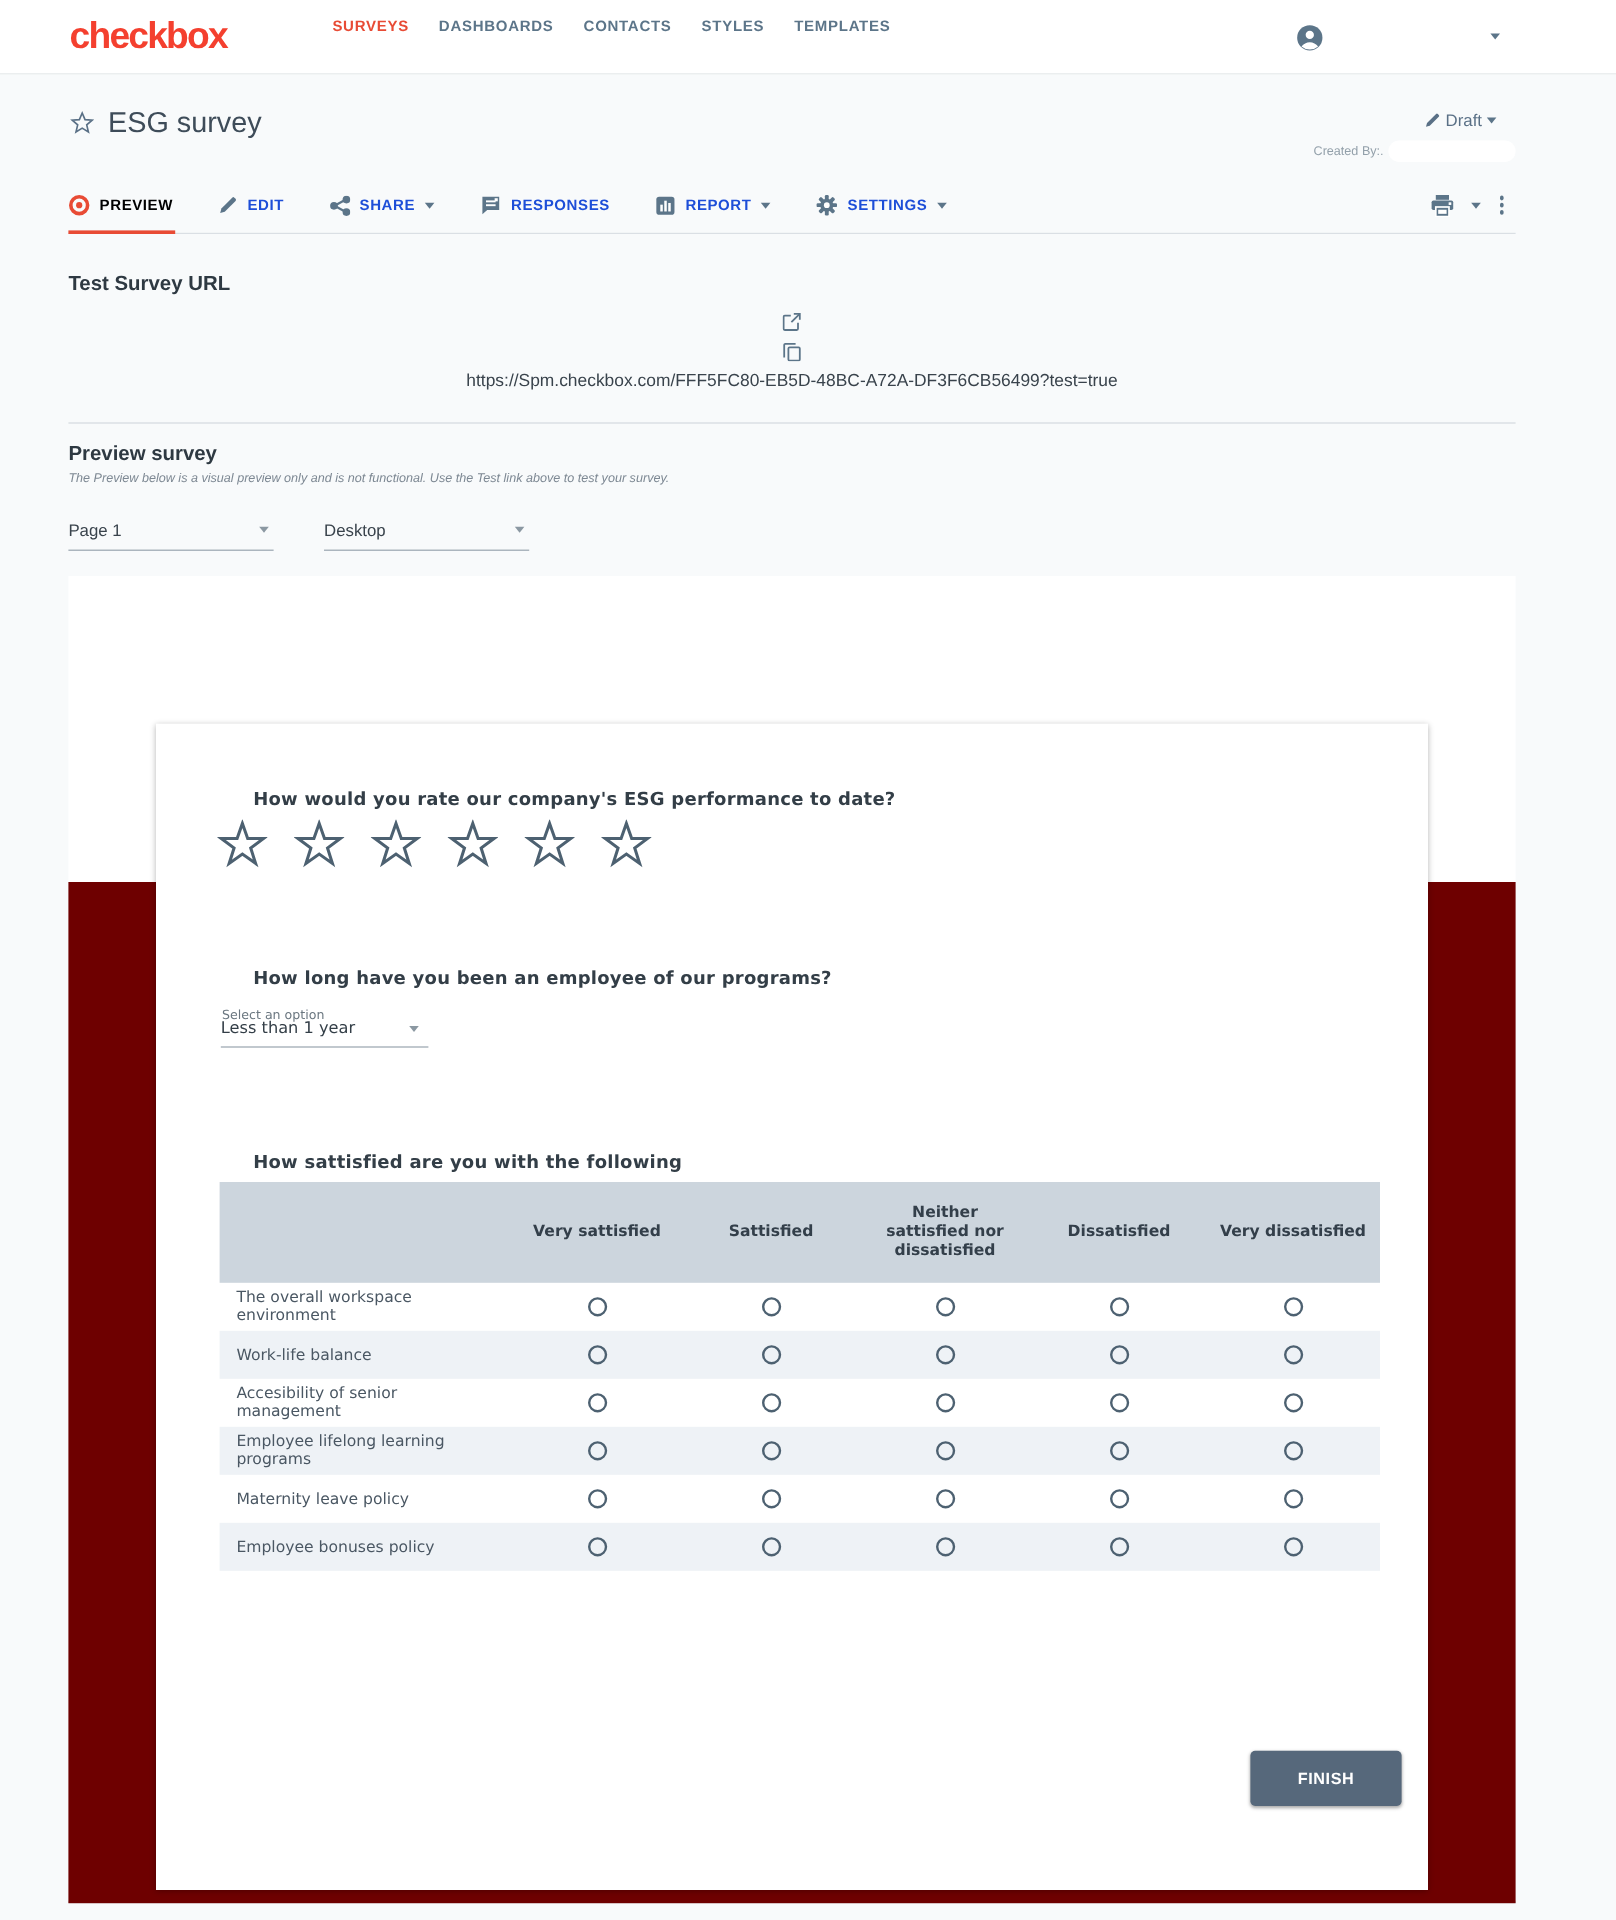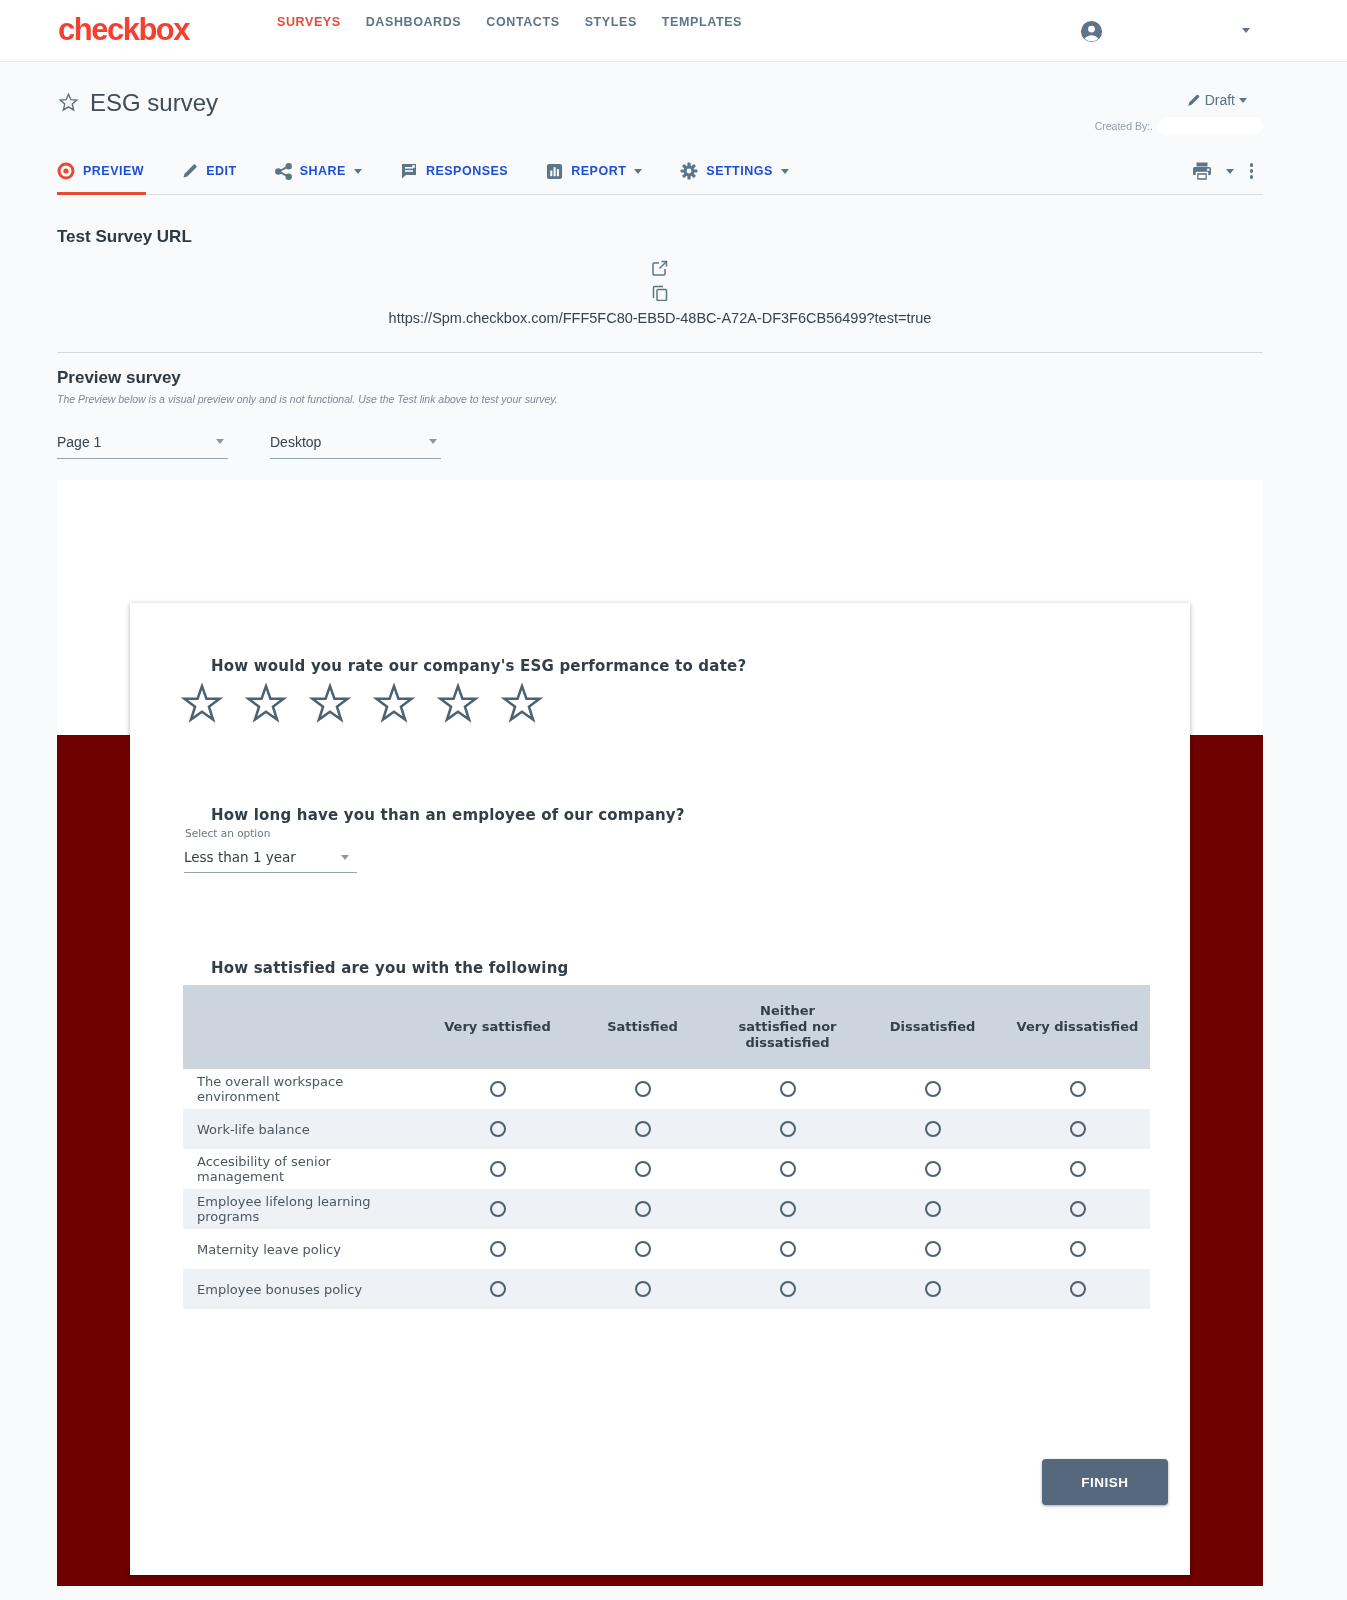--- a/index.html
+++ b/index.html
@@ -46,21 +46,21 @@
   .created-row { position:absolute; right:0; top:55px; display:flex; align-items:center; gap:4px;
                  font-size:10.5px; color:#93a0aa; }
   .redacted-pill { width:106px; height:18px; background:#fff; border-radius:9px; }
   
   .tabs-row {
     margin-top:14px; height:47px; border-bottom:1px solid #dadfe4;
     display:flex; align-items:center; gap:38px; position:relative;
   }
   .tab { display:flex; align-items:center; gap:8px; font-size:12.5px; font-weight:700;
          letter-spacing:.5px; color:#1d4ed8; cursor:pointer; position:relative; height:100%; }
-  .tab.active { color:#1d4ed8; }
+  .tab.active { color:#000000; }
   .tab.active::after {
     content:""; position:absolute; left:0; right:-2px; bottom:-1px; height:3px; background:#e84b35;
   }
   .tabs-right { position:absolute; right:8px; top:0; height:100%; display:flex; align-items:center; gap:14px; }
   .kebab { display:flex; flex-direction:column; gap:2.5px; cursor:pointer; padding:2px; }
   .kebab i { width:3.5px; height:3.5px; border-radius:50%; background:#5c7589; }
   
   .test-url-section { margin-top:32px; }
   .section-heading { font-size:17px; font-weight:700; color:#2e3942; }
   .url-row { margin-top:13px; display:flex; align-items:center; gap:9px;flex-direction:column; }
@@ -84,21 +84,21 @@
   .survey-card {
     position:absolute; left:73px; top:123px; width:1060px; height:972px;
     background:#fff; box-shadow:0 1px 5px rgba(0,0,0,.3);
     font-family:"DejaVu Sans", sans-serif;
   }
   .question { position:absolute; left:55px; font-size:15px; font-weight:700;
               color:#333e47; letter-spacing:.2px;margin-left:26px; }
   .q1 { top:54px; }
   .stars { position:absolute; left:51px; top:80px; display:flex; gap:22px; }
   .q2 { top:203px; }
-  .q2-hint { position:absolute; left:55px; top:224px; font-size:10.5px; color:#6b7780; }
+  .q2-hint { position:absolute; left:55px; top:237px; font-size:10.5px; color:#6b7780; }
   .q2-select {
     position:absolute; left:54px; top:246px; width:173px;
     border-bottom:1px solid #98a5ae; padding-bottom:7px;
     font-size:13.5px; color:#333e47; cursor:pointer;
   }
   .q2-select .caret { position:absolute; right:8px; top:6px; border-top-color:#8b98a2; }
   .q3 { top:356px; }
   .matrix { position:absolute; left:53px; top:382px; width:967px; border-collapse:collapse; table-layout:fixed; }
   .matrix th, .matrix td { vertical-align:middle; }
   .matrix thead th {
@@ -304,21 +304,21 @@
               <path d="M20 3 l4.2 12 h12.6 l-10.2 7.6 3.9 12.2 L20 27.4 9.5 34.8 13.4 22.6 3.2 15 h12.6 z"></path>
             </svg>
           </span>
           <span>
             <svg width="42" height="42" viewBox="0 0 40 40" fill="none" stroke="#4d6171" stroke-width="2.4">
               <path d="M20 3 l4.2 12 h12.6 l-10.2 7.6 3.9 12.2 L20 27.4 9.5 34.8 13.4 22.6 3.2 15 h12.6 z"></path>
             </svg>
           </span>
         </div>
 
-      <div class="question q2">How long have you than an employee of our company?</div>
+      <div class="question q2">How long have you been an employee of our programs?</div>
       <div class="q2-hint">Select an option</div>
       <div class="q2-select">
         <span>Less than 1 year</span>
         <span class="caret"></span>
       </div>
 
       <div class="question q3">How sattisfied are you with the following</div>
       <table class="matrix">
         <thead>
             <tr>

